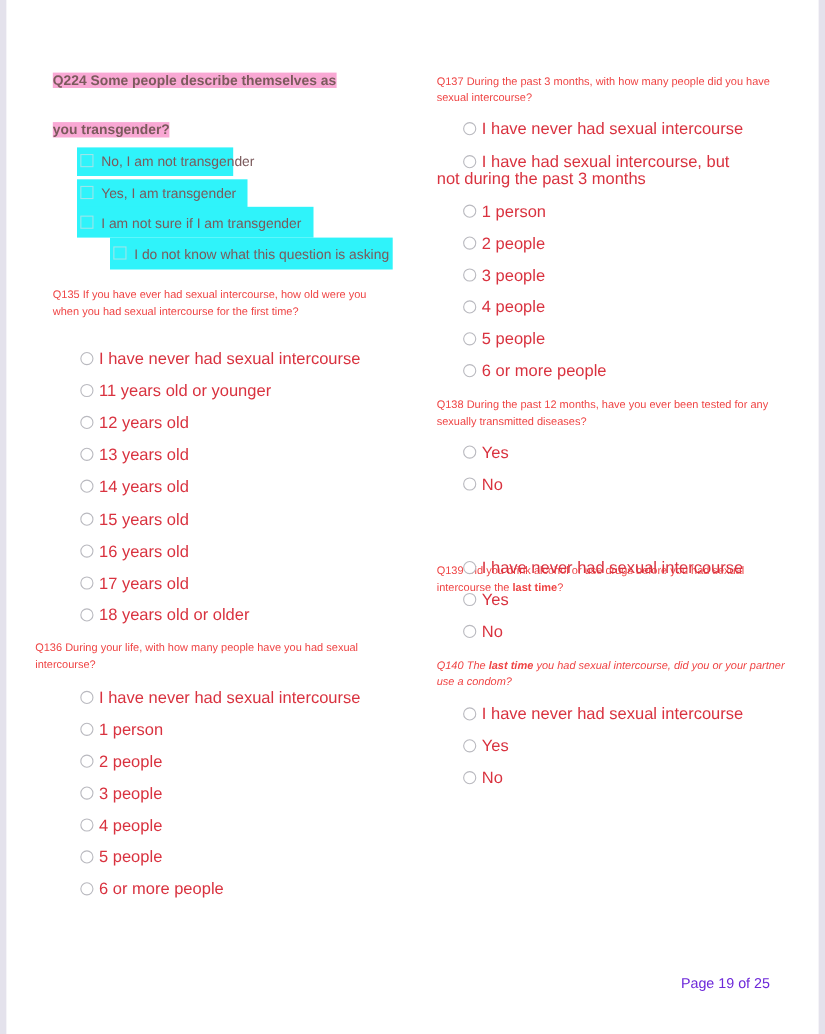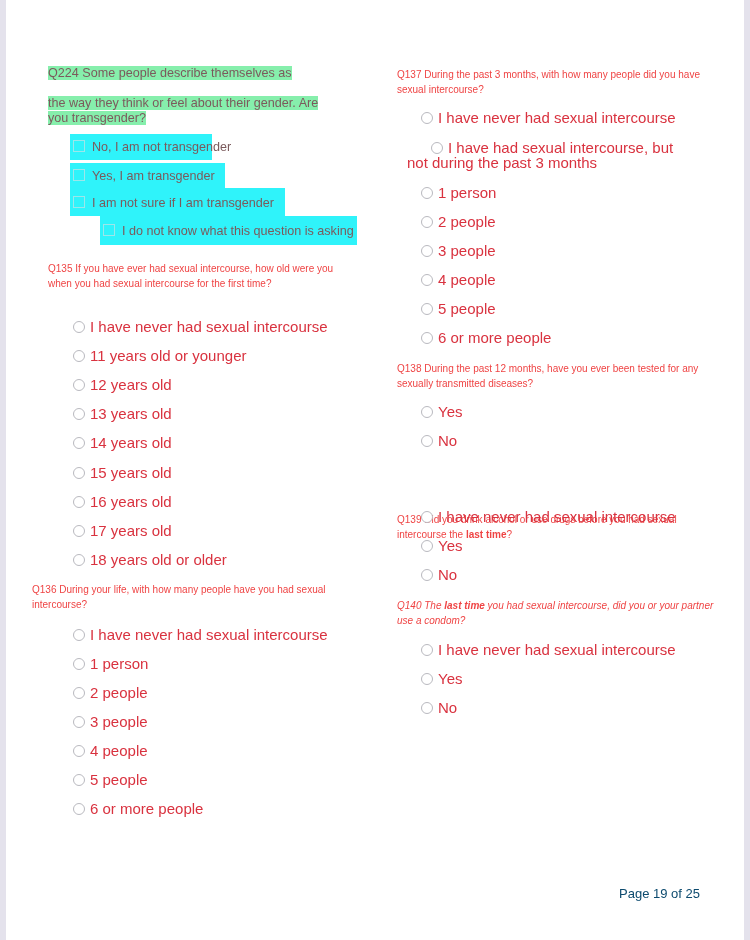--- a/index.html
+++ b/index.html
@@ -21,47 +21,47 @@
     .opt {
       position: absolute; font-size: 15px; line-height: 15px; color: #d9323f;
       white-space: nowrap;
     }
     .radio {
       display: inline-block; width: 12px; height: 12px; border-radius: 50%;
       border: 1.3px solid #b9b9bf; box-sizing: border-box; background: #fff;
       vertical-align: -1px; margin-right: 5px;
     }
     .hl-title { position: absolute; left: 48px; top: 66px; width: 305px; font-size: 12.6px; line-height: 15px; color: #7b5a5c; }
-    .hl-title span { background: #86efac; }
+    .hl-title span { background: #f9a8d4; font-weight: bold; }
     .hl-opt {
       position: absolute; left: 70px; height: 26px; background: #2ff3fa;
       font-size: 12.6px; line-height: 15px; color: #7b5a5c;
       padding: 6px 0 0 0; box-sizing: border-box; white-space: nowrap;
     }
     .cb {
       display: inline-block; width: 12px; height: 12px; border: 1px solid #9ce6ea;
       box-sizing: border-box; vertical-align: -1px; margin-left: 3px; margin-right: 7px;
     }
     .wrap { white-space: normal; }
     .page-num {
-      position: absolute; left: 619px; top: 886px; font-size: 13px; color: #0c4a6e;
+      position: absolute; left: 619px; top: 886px; font-size: 13px; color: #6d28d9;
     }
   </style>
 </head>
 <body>
 
 <div class="edge-left"></div>
 <div class="edge-right"></div>
 
 <div class="page"></div>
 
 <div class="hl-title">
   <span>Q224 Some people describe themselves as</span><br>
   <br>
-  <span>the way they think or feel about their gender. Are</span><br>
+  <br>
   <span>you transgender?</span>
 </div>
 <div class="hl-opt" style="top:134px; width:142px;">
   <span class="cb"></span><span>No, I am not transgender</span>
 </div>
 <div class="hl-opt" style="top:163px; width:155px;">
   <span class="cb"></span><span>Yes, I am transgender</span>
 </div>
 <div class="hl-opt" style="top:188px; width:215px; height:28px; padding-top:8px;">
   <span class="cb"></span><span>I am not sure if I am transgender</span>
@@ -91,21 +91,21 @@
 <div class="opt" style="left:73px; top:685px;"><span class="radio"></span><span>2 people</span></div>
 <div class="opt" style="left:73px; top:714px;"><span class="radio"></span><span>3 people</span></div>
 <div class="opt" style="left:73px; top:743px;"><span class="radio"></span><span>4 people</span></div>
 <div class="opt" style="left:73px; top:772px;"><span class="radio"></span><span>5 people</span></div>
 <div class="opt" style="left:73px; top:801px;"><span class="radio"></span><span>6 or more people</span></div>
 
 <div class="q" style="left:397px; top:67px; width:310px;">
   <p class="q-title">Q137 During the past 3 months, with how many people did you have sexual intercourse?</p>
 </div>
 <div class="opt" style="left:421px; top:110px;"><span class="radio"></span><span>I have never had sexual intercourse</span></div>
-<div class="opt wrap" style="left:397px; top:140px; width:290px; text-indent:24px;margin-left:10px;"><span class="radio" style="text-indent:0"></span><span>I have had sexual intercourse, but not during the past 3 months</span></div>
+<div class="opt wrap" style="left:397px; top:140px; width:290px; text-indent:24px;"><span class="radio" style="text-indent:0"></span><span>I have had sexual intercourse, but not during the past 3 months</span></div>
 <div class="opt" style="left:421px; top:185px;"><span class="radio"></span><span>1 person</span></div>
 <div class="opt" style="left:421px; top:214px;"><span class="radio"></span><span>2 people</span></div>
 <div class="opt" style="left:421px; top:243px;"><span class="radio"></span><span>3 people</span></div>
 <div class="opt" style="left:421px; top:272px;"><span class="radio"></span><span>4 people</span></div>
 <div class="opt" style="left:421px; top:301px;"><span class="radio"></span><span>5 people</span></div>
 <div class="opt" style="left:421px; top:330px;"><span class="radio"></span><span>6 or more people</span></div>
 
 <div class="q" style="left:397px; top:361px; width:320px;">
   <p class="q-title">Q138 During the past 12 months, have you ever been tested for any sexually transmitted diseases?</p>
 </div>

